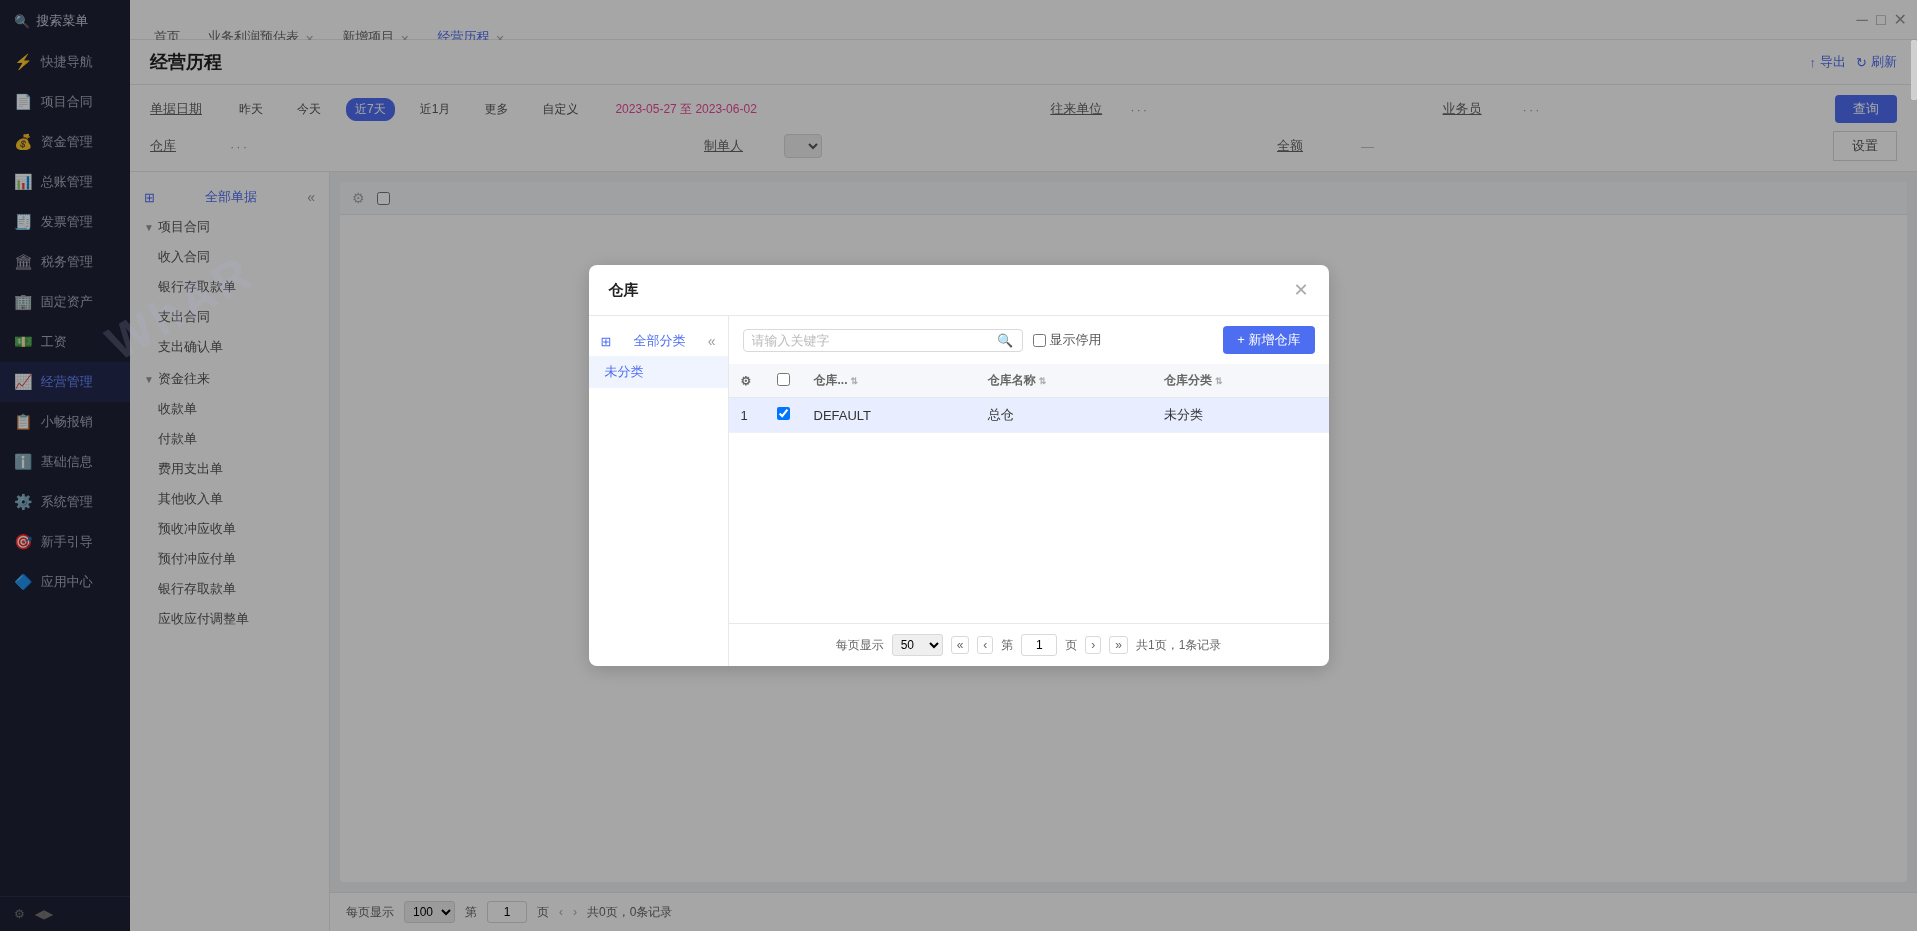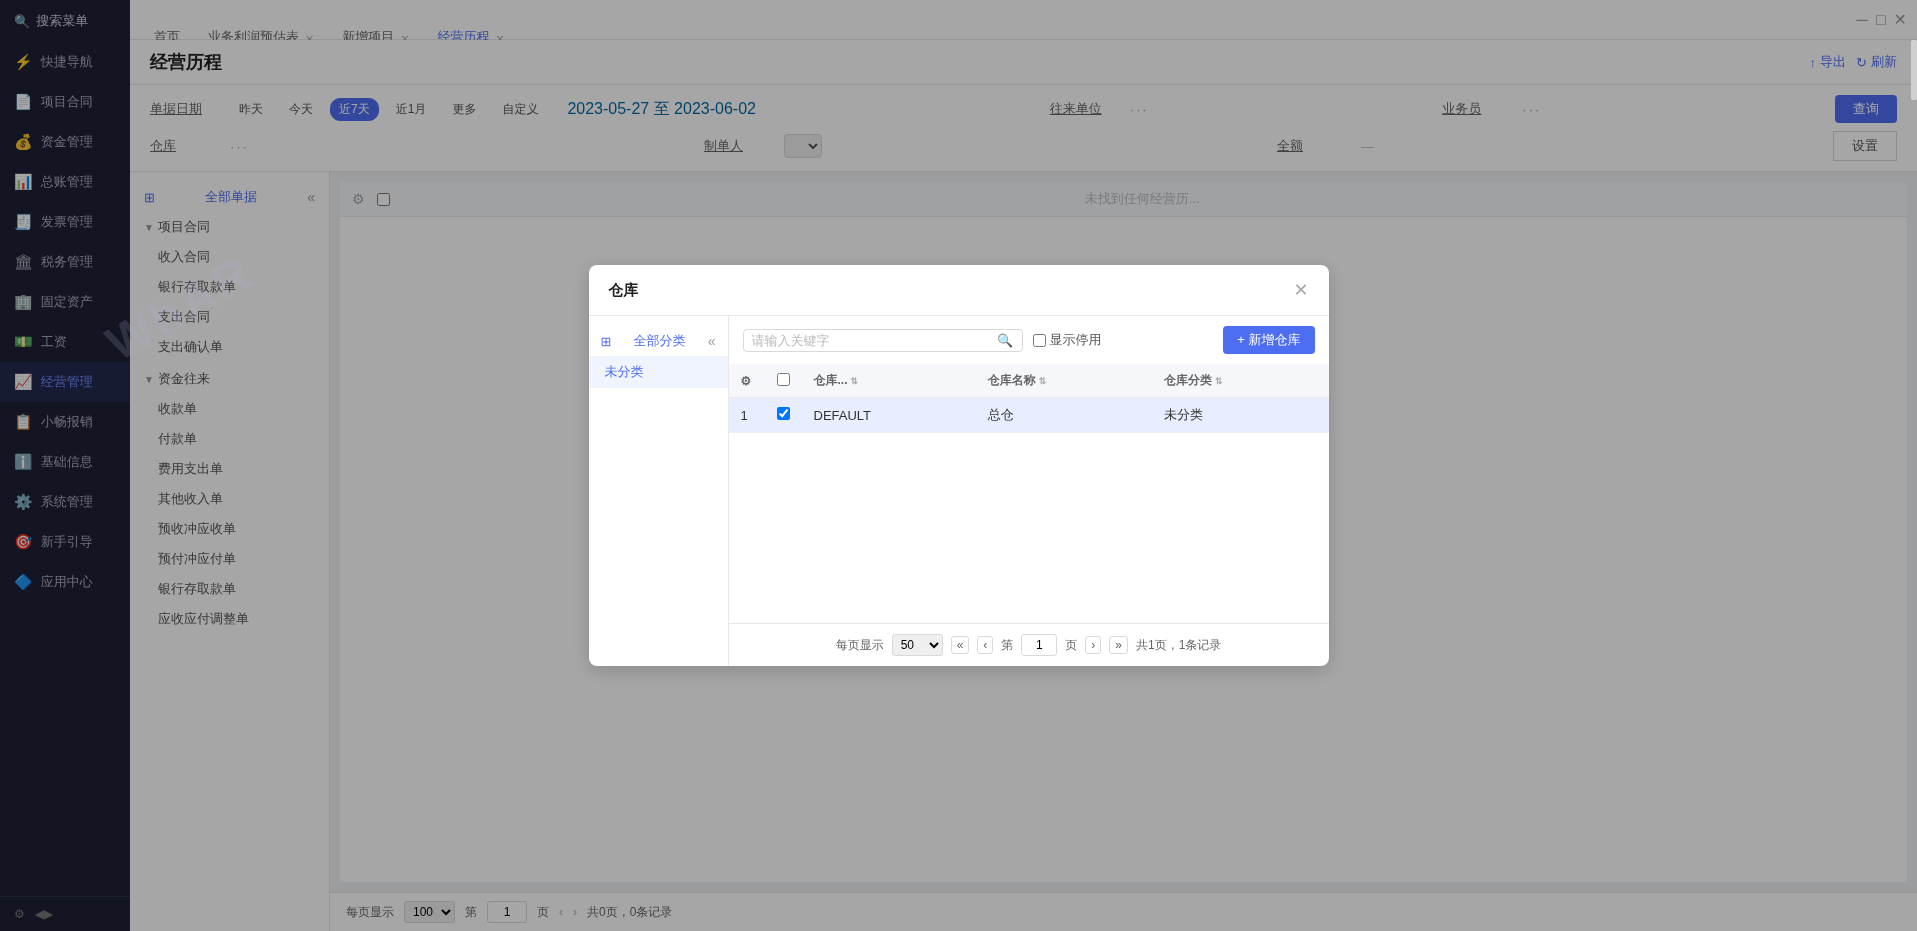--- a/index.html
+++ b/index.html
@@ -29,24 +29,24 @@
     .page-title { font-size: 18px; font-weight: 600; color: #222; }
     .page-actions { display: flex; gap: 10px; align-items: center; }
     .btn-export { display: flex; align-items: center; gap: 4px; color: #4e6ef2; cursor: pointer; font-size: 13px; }
     .btn-refresh { display: flex; align-items: center; gap: 4px; color: #4e6ef2; cursor: pointer; font-size: 13px; }
 
     
     .filter-bar { background: #fff; padding: 10px 20px; border-bottom: 1px solid #e8e8e8; flex-shrink: 0; }
     .filter-row { display: flex; align-items: center; gap: 20px; margin-bottom: 8px; }
     .filter-row:last-child { margin-bottom: 0; }
     .filter-label { color: #666; font-size: 13px; min-width: 60px; text-decoration: underline; }
-    .date-btns { display: flex; gap: 8px; align-items: center; }
+    .date-btns { display: flex; gap: 16px; align-items: center; }
     .date-btn { padding: 2px 8px; border-radius: 3px; font-size: 12px; cursor: pointer; color: #555; border: 1px solid transparent; }
     .date-btn.active { background: #4e6ef2; color: #fff; border-color: #4e6ef2; border-radius: 10px; }
-    .date-range { font-size: 16px; color: #0369a1; }
+    .date-range { font-size: 12px; color: #ec4899; margin-left: 8px; }
     .filter-dots { color: #999; cursor: pointer; letter-spacing: 2px; }
     .filter-select { border: 1px solid #d9d9d9; border-radius: 4px; padding: 3px 8px; font-size: 12px; color: #555; cursor: pointer; }
     .btn-query { background: #4e6ef2; color: #fff; border: none; padding: 5px 18px; border-radius: 4px; cursor: pointer; font-size: 13px; }
     .btn-setting { background: #fff; color: #555; border: 1px solid #d9d9d9; padding: 5px 18px; border-radius: 0; cursor: pointer; font-size: 13px; }
 
     
     .content { flex: 1; display: flex; overflow: hidden; }
     .left-nav { width: 200px; background: #fff; border-right: 1px solid #e8e8e8; padding: 10px 0; overflow-y: auto; flex-shrink: 0; }
     .left-nav-header { display: flex; align-items: center; justify-content: space-between; padding: 6px 14px; color: #4e6ef2; font-size: 13px; cursor: pointer; }
     .left-nav-collapse { color: #999; cursor: pointer; font-size: 14px; }
@@ -293,21 +293,20 @@
           </div>
         </div>
     </div>
 
     <div class="table-area">
       <div class="table-container">
 
         <div style="display:flex;align-items:center;padding:8px 12px;border-bottom:1px solid #e8e8e8;background:#f5f7fa;">
           <span style="color:#aaa;cursor:pointer;font-size:14px;">⚙</span>
           <input type="checkbox" style="margin-left: 12px;">
-          <span style="flex:1;text-align:center;color:#bbb;font-size:13px;">未找到任何经营历...</span>
         </div>
         <div class="table-empty">
           <span>暂无数据</span>
         </div>
       </div>
 
       <div class="main-table-footer">
         <span>每页显示</span>
         <select class="page-size-select">
           <option>100</option>

